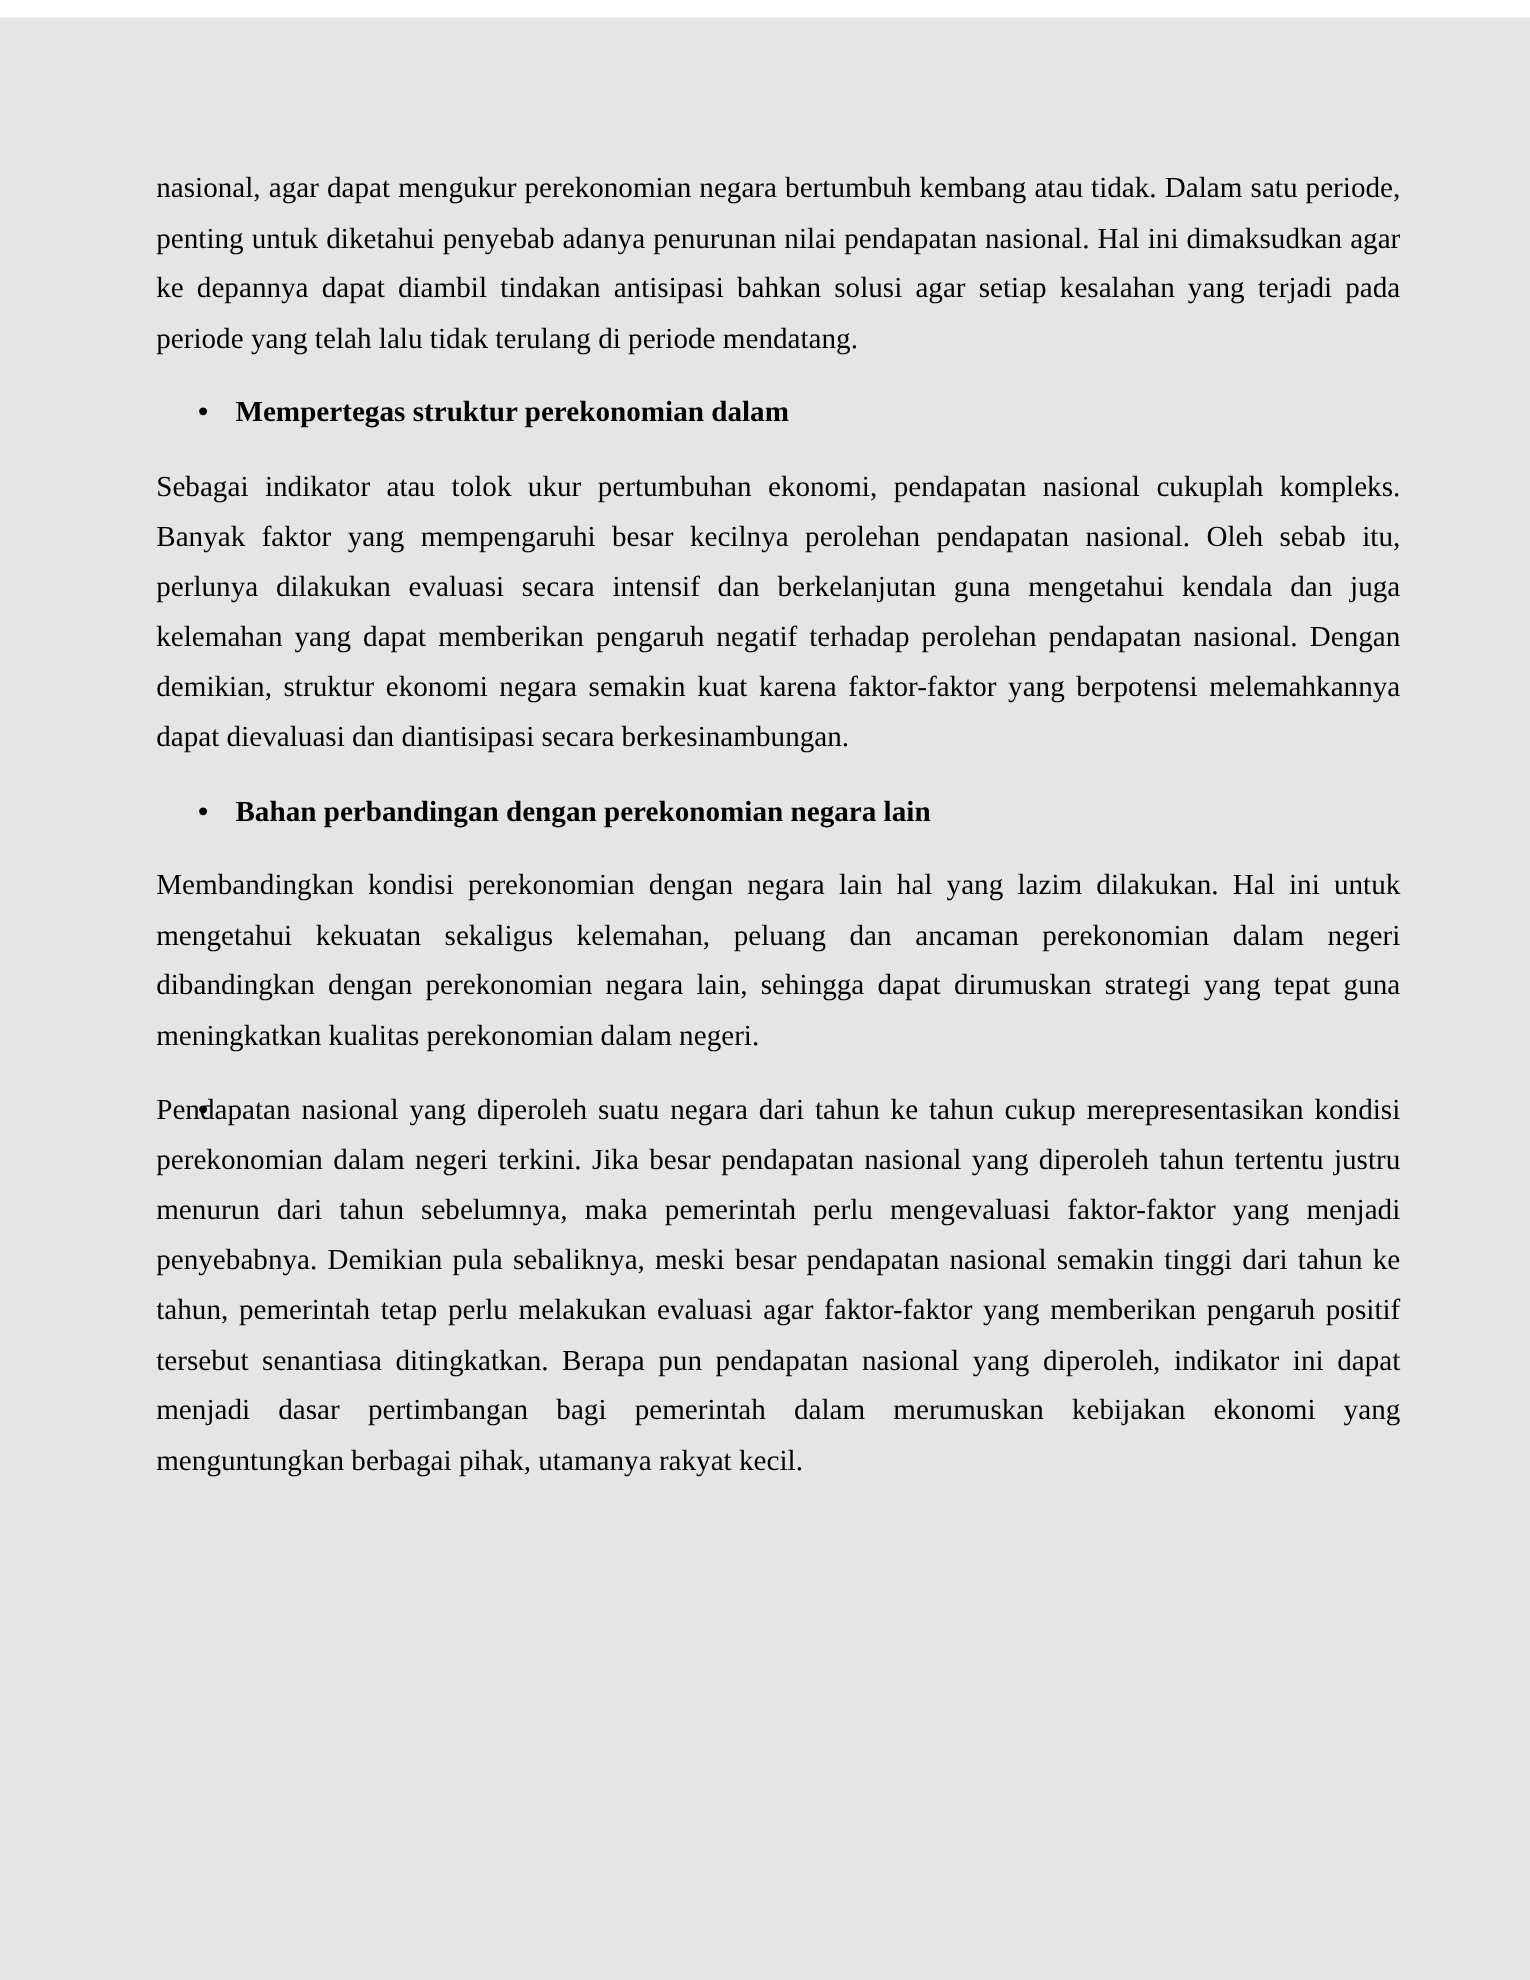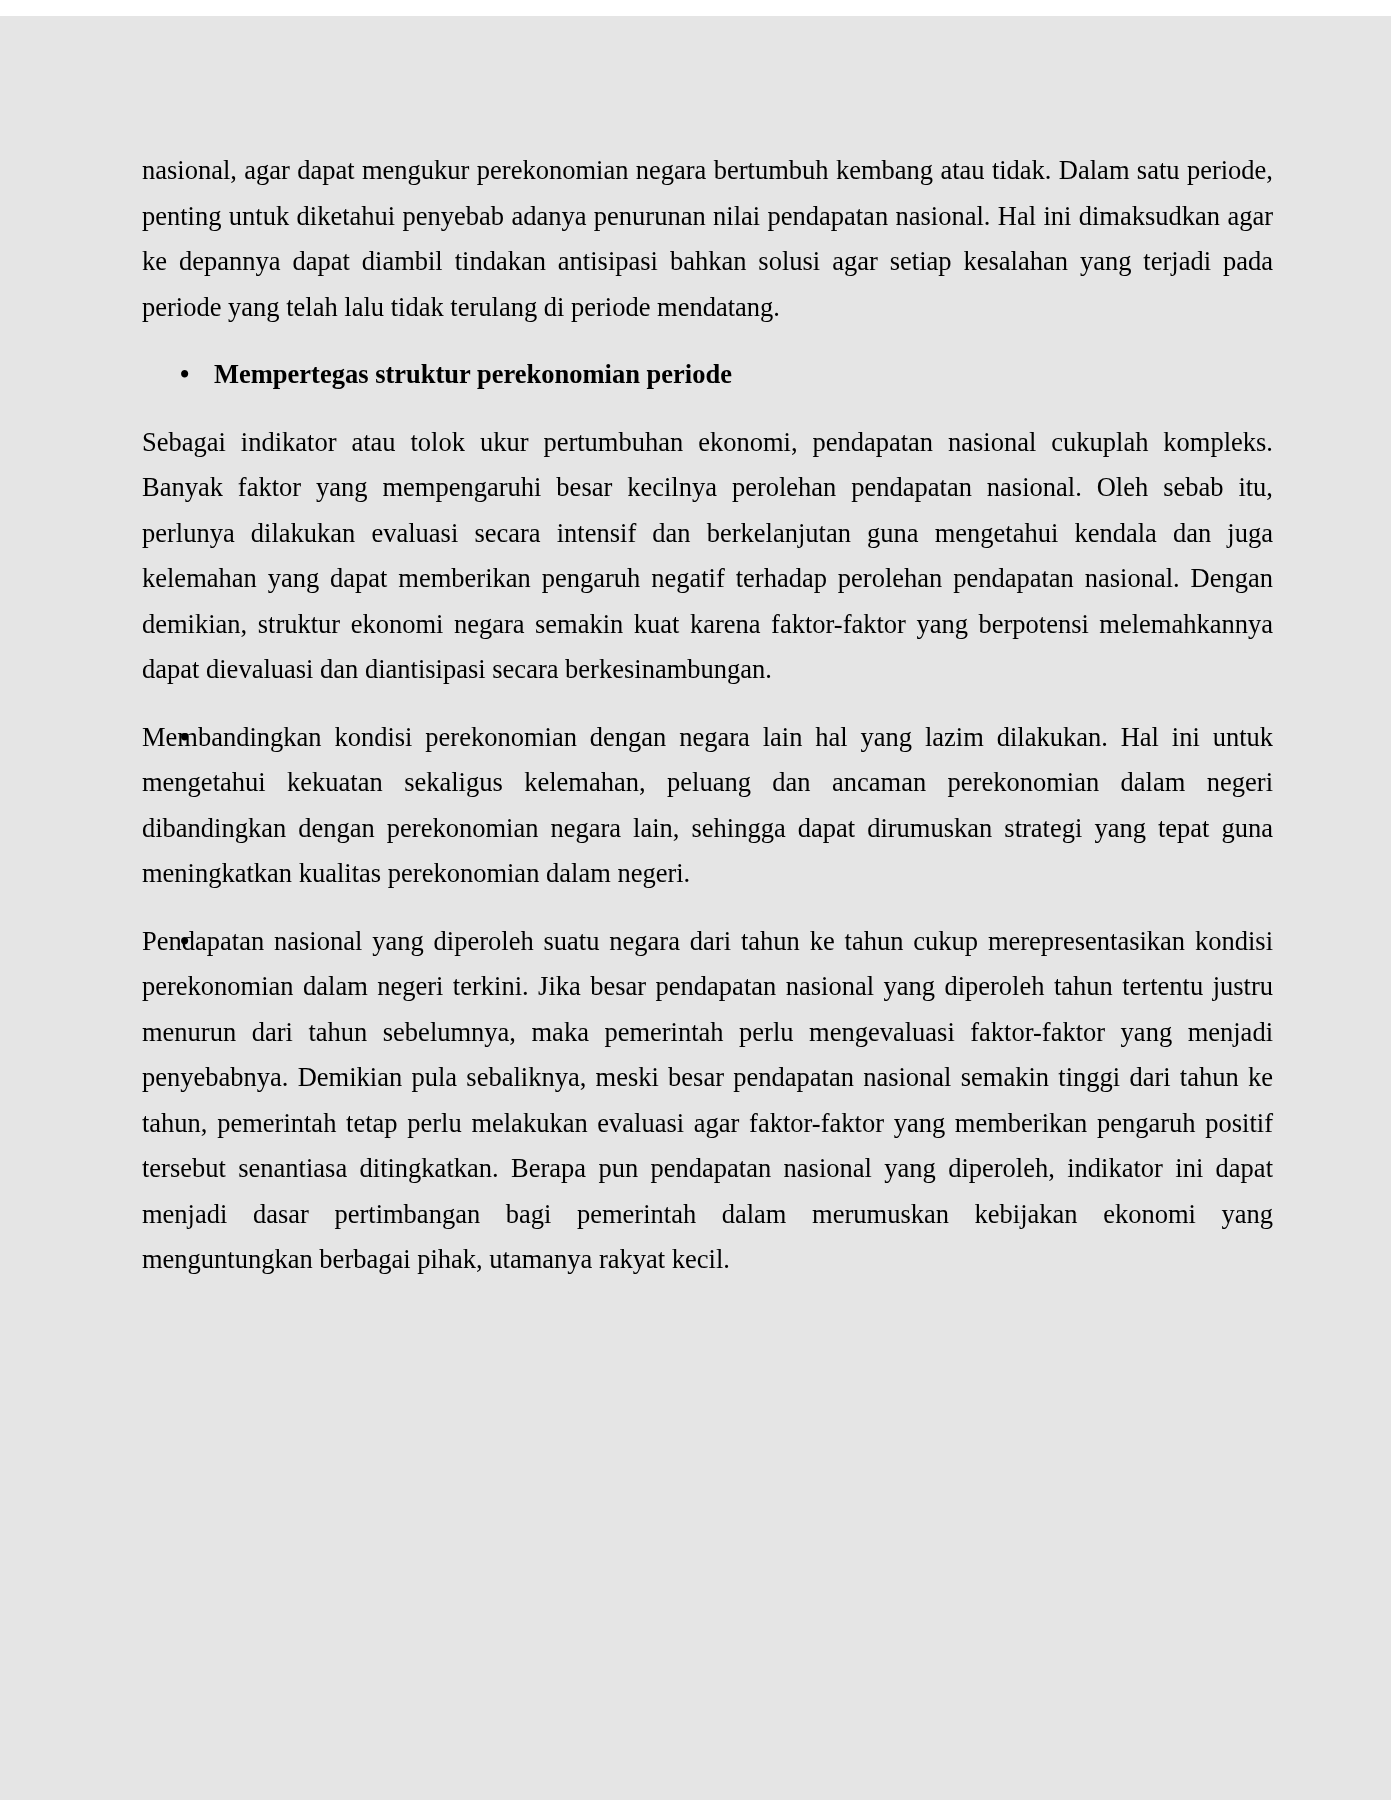--- a/index.html
+++ b/index.html
@@ -61,29 +61,30 @@
 <body>
 
 <div class="page">
   <div class="content">
 
     <p class="body-text">nasional, agar dapat mengukur perekonomian negara bertumbuh kembang atau tidak. Dalam satu periode, penting untuk diketahui penyebab adanya penurunan nilai pendapatan nasional. Hal ini dimaksudkan agar ke depannya dapat diambil tindakan antisipasi bahkan solusi agar setiap kesalahan yang terjadi pada periode yang telah lalu tidak terulang di periode mendatang.</p>
 
     <ul class="bullet-list">
       <li class="bullet-item">
         <span class="bullet-marker">•</span>
-        <span class="bullet-label">Mempertegas struktur perekonomian periode</span>
+        <span class="bullet-label">Mempertegas struktur perekonomian dalam</span>
       </li>
     </ul>
 
     <p class="body-text">Sebagai indikator atau tolok ukur pertumbuhan ekonomi, pendapatan nasional cukuplah kompleks. Banyak faktor yang mempengaruhi besar kecilnya perolehan pendapatan nasional. Oleh sebab itu, perlunya dilakukan evaluasi secara intensif dan berkelanjutan guna mengetahui kendala dan juga kelemahan yang dapat memberikan pengaruh negatif terhadap perolehan pendapatan nasional. Dengan demikian, struktur ekonomi negara semakin kuat karena faktor-faktor yang berpotensi melemahkannya dapat dievaluasi dan diantisipasi secara berkesinambungan.</p>
 
     <ul class="bullet-list">
       <li class="bullet-item">
         <span class="bullet-marker">•</span>
+        <span class="bullet-label">Bahan perbandingan dengan perekonomian negara lain</span>
       </li>
     </ul>
 
     <p class="body-text">Membandingkan kondisi perekonomian dengan negara lain hal yang lazim dilakukan. Hal ini untuk mengetahui kekuatan sekaligus kelemahan, peluang dan ancaman perekonomian dalam negeri dibandingkan dengan perekonomian negara lain, sehingga dapat dirumuskan strategi yang tepat guna meningkatkan kualitas perekonomian dalam negeri.</p>
 
     <ul class="bullet-list">
       <li class="bullet-item">
         <span class="bullet-marker">•</span>
       </li>
     </ul>

